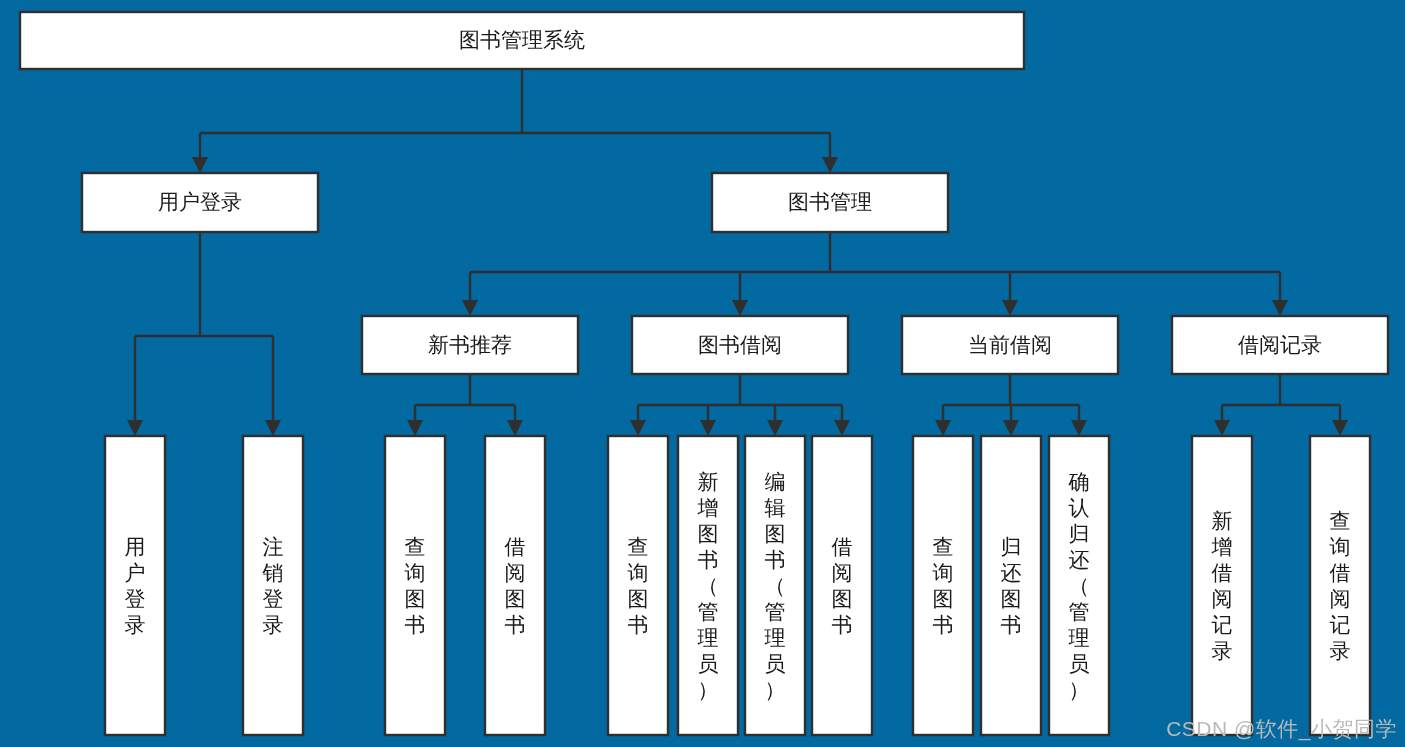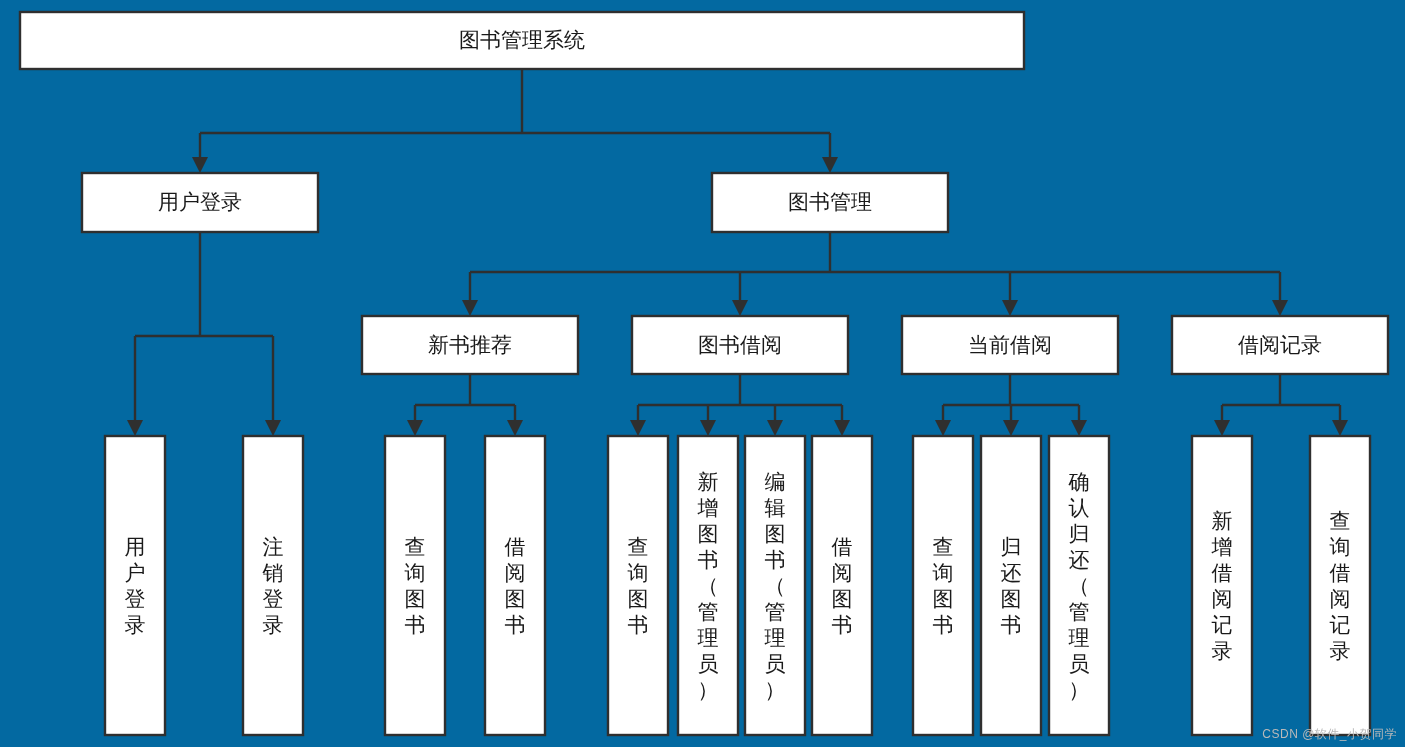--- a/index.html
+++ b/index.html
@@ -51,21 +51,21 @@
   }
   .arrow-head {
     fill: #2f2f2f;
     stroke: none;
   }
   .watermark {
     position: absolute;
     right: 8px;
     bottom: 4px;
     font-family: "Liberation Sans", "DejaVu Sans", sans-serif;
-    font-size: 12px;
+    font-size: 21px;
     color: #b9b9b9;
     letter-spacing: 0.5px;
     white-space: nowrap;
     user-select: none;
   }
 </style>
 </head>
 <body>
 
 <div id="diagram-root">

